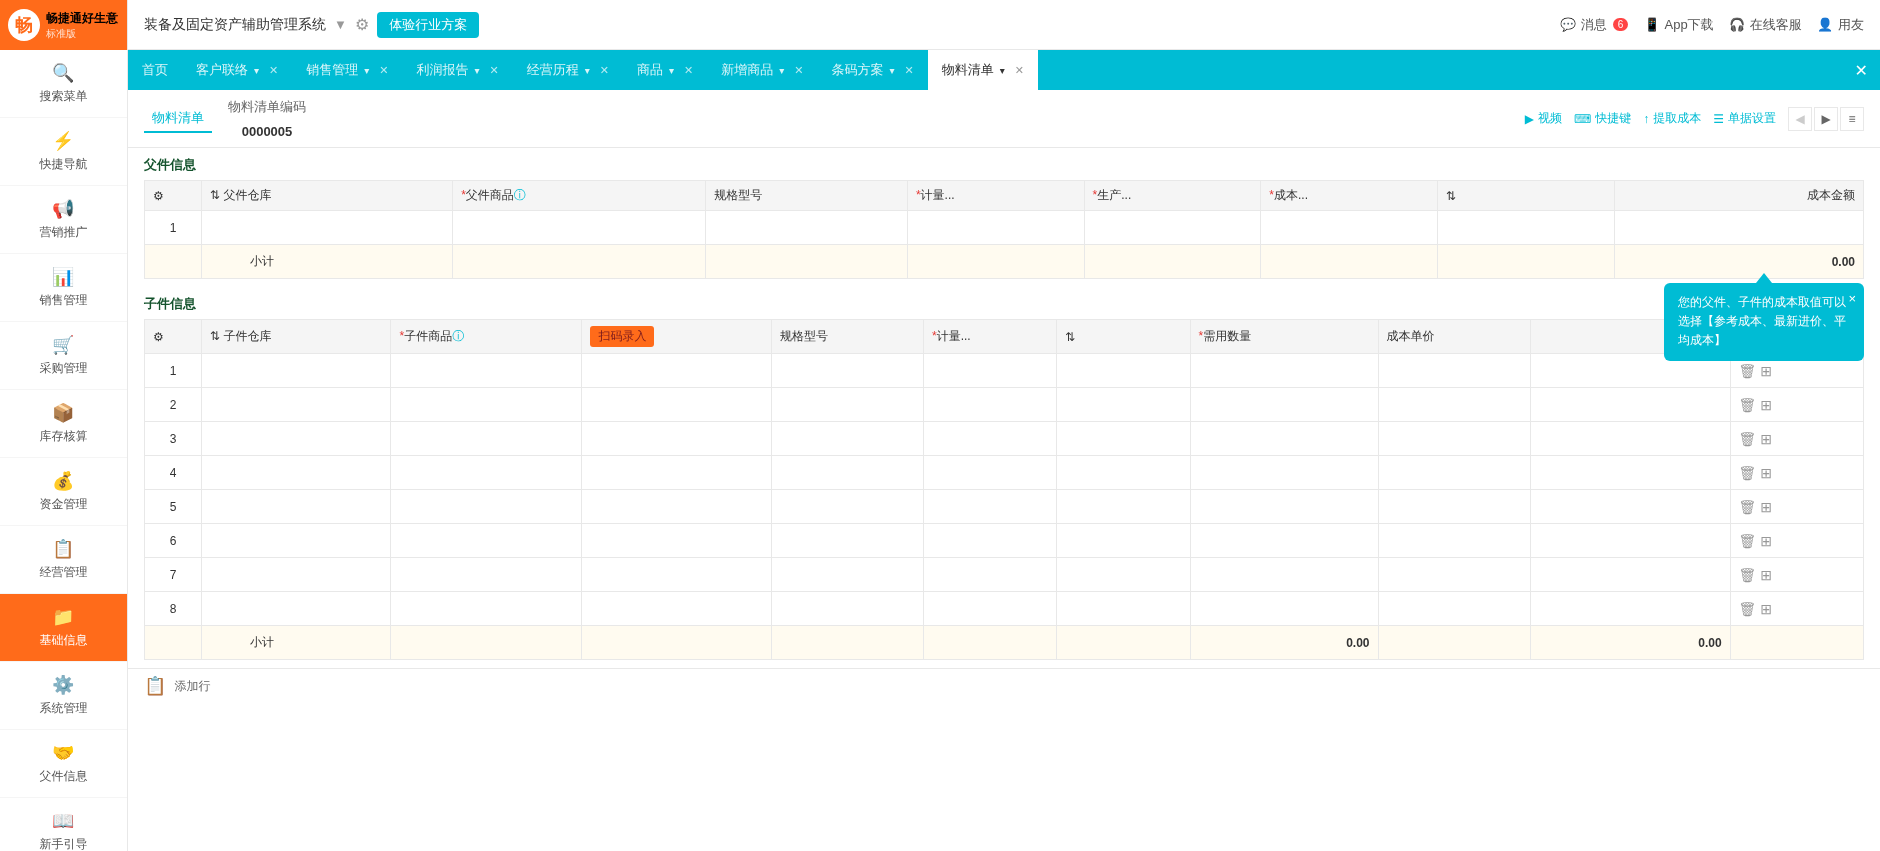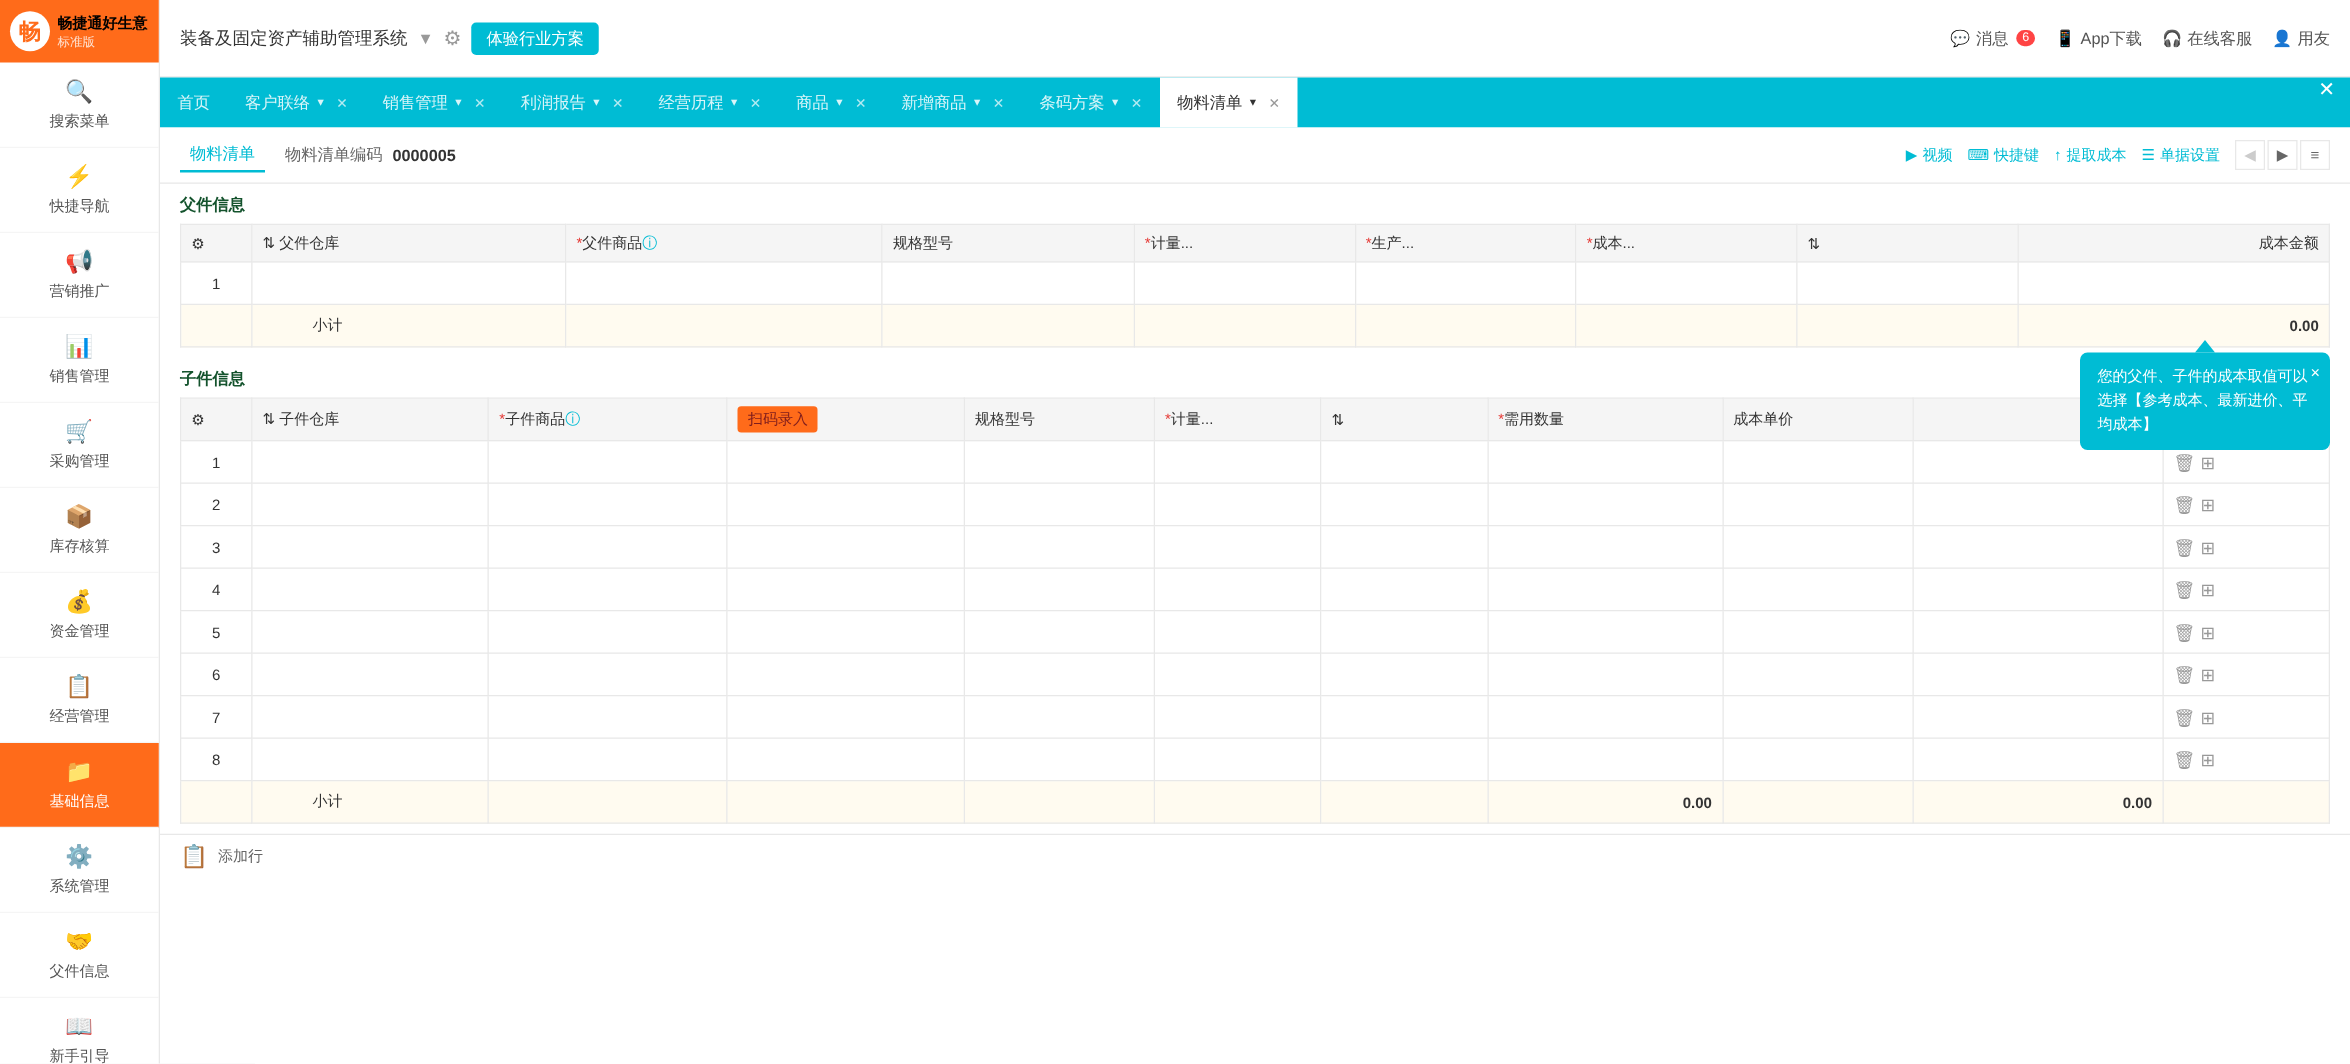--- a/index.html
+++ b/index.html
@@ -60,21 +60,21 @@
     }
 
     
     .top-header {
       background: #fff;
       border-bottom: 1px solid #e8e8e8;
       display: flex;
       align-items: center;
       justify-content: space-between;
       padding: 16px 16px;
-      height: 62px;
+      height: 50px;
       flex-shrink: 0;
     }
     .top-header-left { display: flex; align-items: center; gap: 8px; }
     .system-title { font-size: 14px; color: #333; }
     .trial-btn {
       background: #00bcd4;
       color: #fff;
       border: none;
       border-radius: 4px;
       padding: 4px 12px;
@@ -89,21 +89,21 @@
       border-radius: 10px;
       font-size: 10px;
       padding: 1px 5px;
       margin-left: 2px;
     }
 
     
     .tab-bar {
       background: #00bcd4;
       display: flex;
-      align-items: flex-start;
+      align-items: center;
       height: 40px;
       flex-shrink: 0;
       padding-left: 0;
     }
     .tab-item {
       padding: 0 14px;
       height: 40px;
       display: flex;
       align-items: center;
       color: rgba(255,255,255,0.85);
@@ -144,21 +144,21 @@
       justify-content: space-between;
     }
     .sub-tab-left { display: flex; align-items: center; gap: 16px; }
     .sub-tab-item {
       font-size: 13px;
       color: #333;
       cursor: pointer;
       padding: 4px 8px;
     }
     .sub-tab-item.active { color: #00bcd4; border-bottom: 2px solid #00bcd4; }
-    .sub-tab-field { display: flex; align-items: center; gap: 8px; }
+    .sub-tab-field { display: flex; align-items: center; gap: 8px; flex-direction: column; }
     .sub-tab-field label { color: #666; font-size: 13px; }
     .sub-tab-field span { color: #333; font-weight: bold; }
     .sub-tab-right { display: flex; align-items: center; gap: 12px; color: #00bcd4; font-size: 12px; }
     .sub-tab-right-item { display: flex; align-items: center; gap: 4px; cursor: pointer; }
 
     
     .section { padding: 0 16px 8px; flex-shrink: 0; }
     .section-title {
       font-size: 13px;
       color: #14532d;

